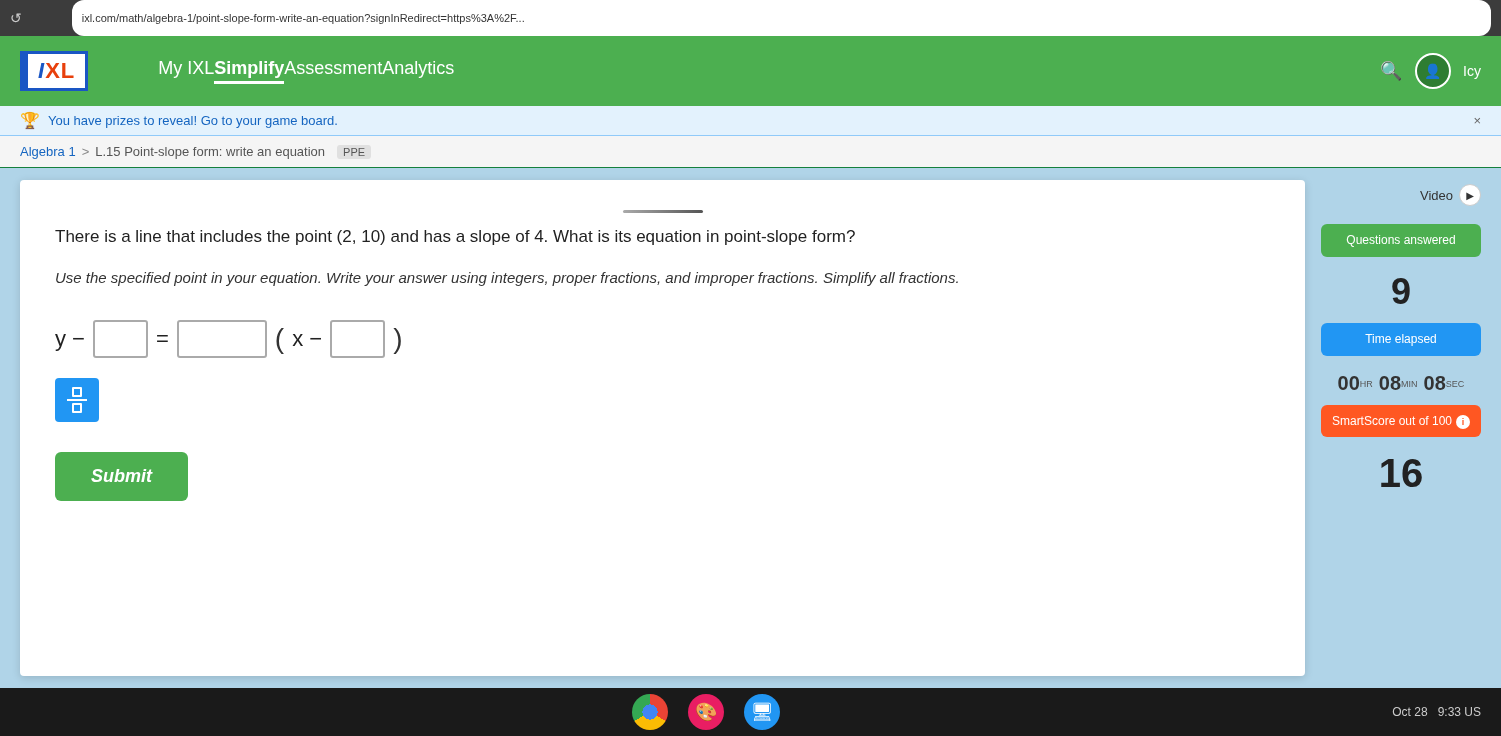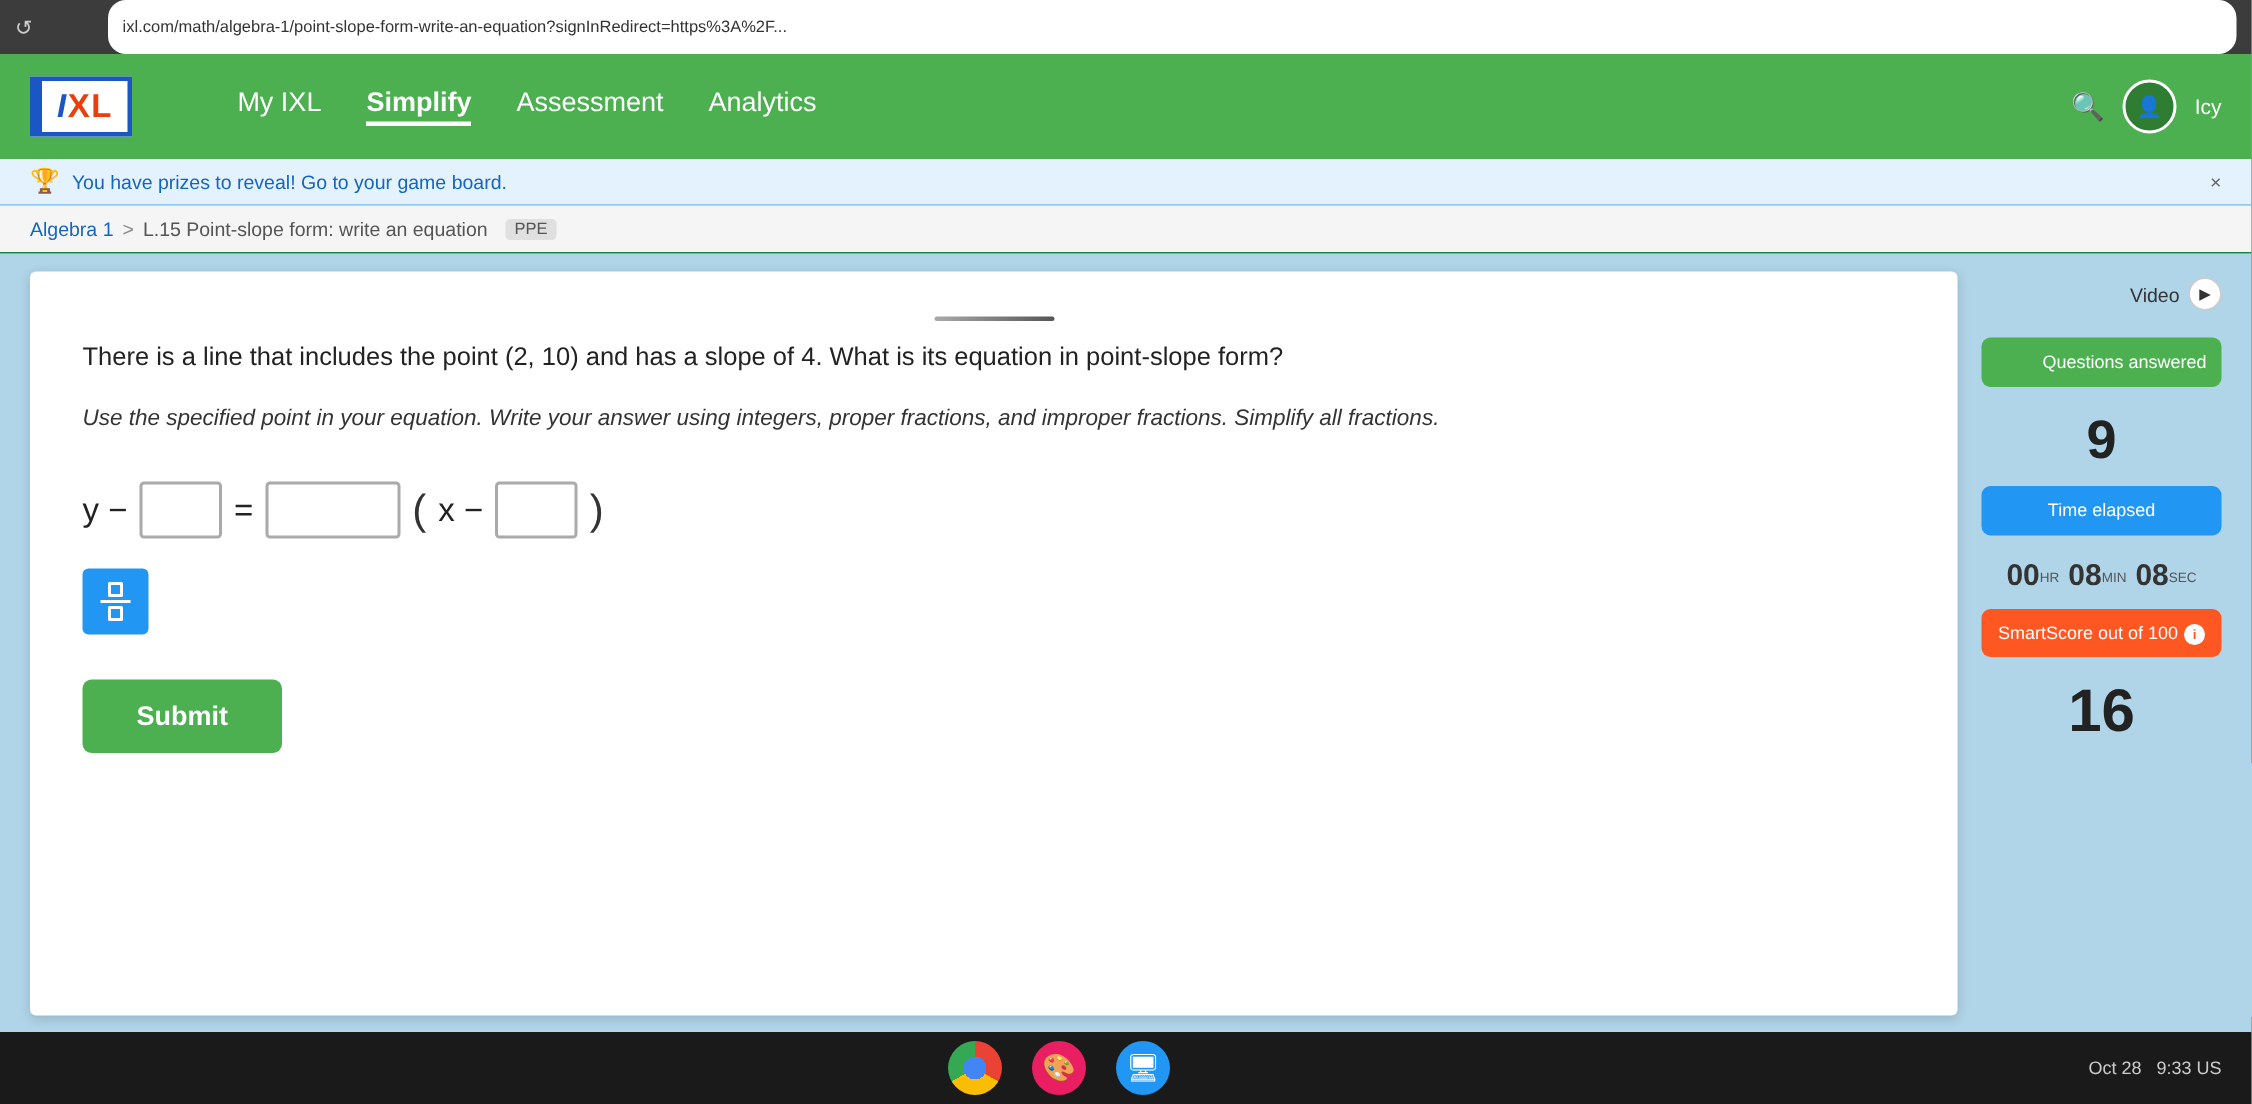--- a/index.html
+++ b/index.html
@@ -62,21 +62,20 @@
       letter-spacing: 1px;
       display: flex;
       align-items: center;
     }
     .ixl-logo .i-letter {
       color: #1a56c4;
       font-style: italic;
     }
     .nav-links {
       display: flex;
-      gap: 30px;
       margin-left: 40px;
       flex: 1;
     }
     .nav-link {
       color: #fff;
       font-size: 18px;
       font-weight: 500;
       cursor: pointer;
       text-decoration: none;
     }
@@ -256,20 +255,21 @@
     .submit-btn {
       background: #4caf50;
       color: #fff;
       border: none;
       border-radius: 6px;
       padding: 14px 36px;
       font-size: 18px;
       font-weight: 600;
       cursor: pointer;
       margin-top: 30px;
+      font-style: italic;
     }
 
     
     .right-sidebar {
       width: 160px;
       display: flex;
       flex-direction: column;
       gap: 10px;
       margin-left: 16px;
     }
@@ -296,21 +296,21 @@
       justify-content: center;
       font-size: 10px;
       color: #333;
     }
 
     .questions-answered-card {
       background: #4caf50;
       color: #fff;
       border-radius: 6px;
       padding: 8px 10px;
-      text-align: right;
+      text-align: center;
       font-size: 12px;
       line-height: 1.4;
     }
 
     .questions-count {
       font-size: 36px;
       font-weight: 700;
       color: #222;
       text-align: center;
       margin-top: 4px;

